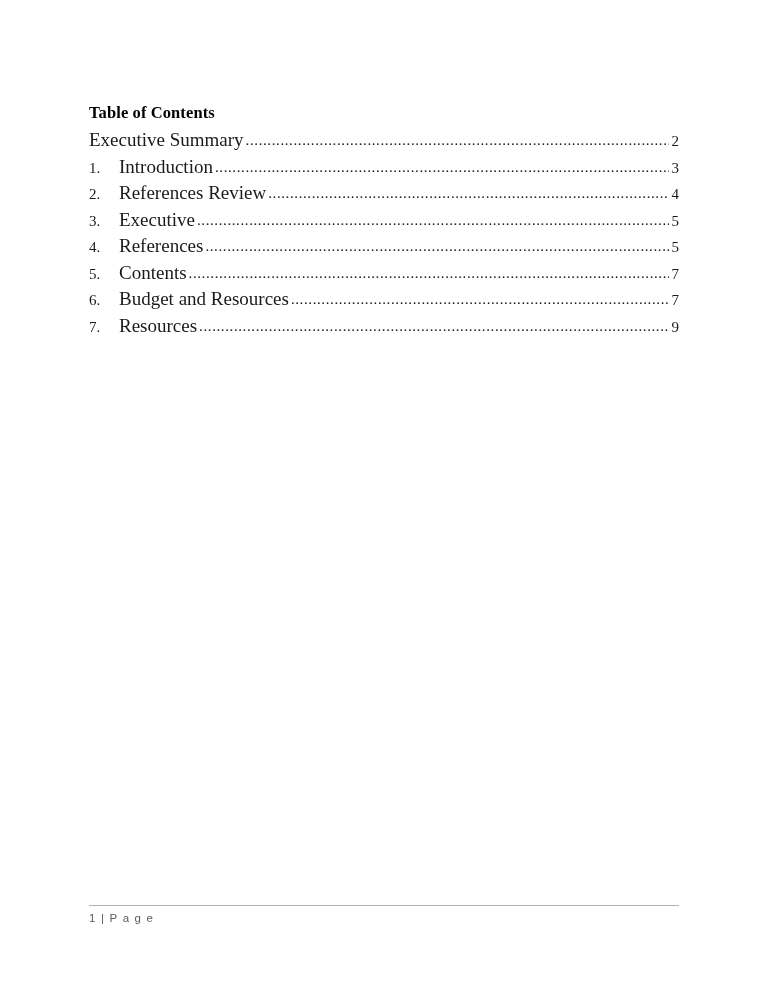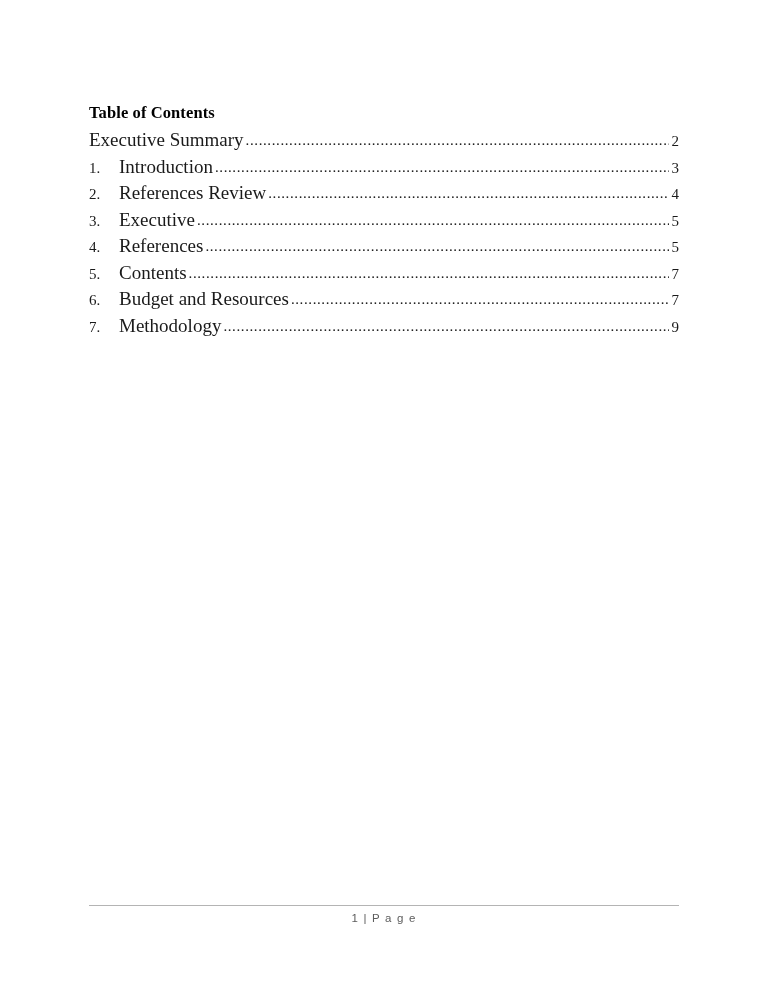--- a/index.html
+++ b/index.html
@@ -98,21 +98,21 @@
     width: 590px;
   }
 
   .footer-rule {
     border-top: 1px solid #b4b4b4;
     width: 100%;
     height: 0;
   }
 
   .footer-text {
-    text-align: center;
+    text-align: left;
     font-family: "Liberation Sans", "DejaVu Sans", sans-serif;
     font-size: 11.5px;
     color: #5c5c5c;
     padding-top: 6px;
     letter-spacing: 1.2px;
   }
 </style>
 </head>
 <body>
 
@@ -168,21 +168,21 @@
 
       <li class="toc-entry">
         <span class="toc-num">6.</span>
         <span class="toc-label">Budget and Resources</span>
         <span class="toc-leader">................................................................................................................................................................</span>
         <span class="toc-page">7</span>
       </li>
 
       <li class="toc-entry">
         <span class="toc-num">7.</span>
-        <span class="toc-label">Methodology</span>
+        <span class="toc-label">Resources</span>
         <span class="toc-leader">................................................................................................................................................................</span>
         <span class="toc-page">9</span>
       </li>
 
     </ul>
   </div>
 
   <div class="footer">
     <div class="footer-rule"></div>
     <div class="footer-text">1 | P a g e</div>

